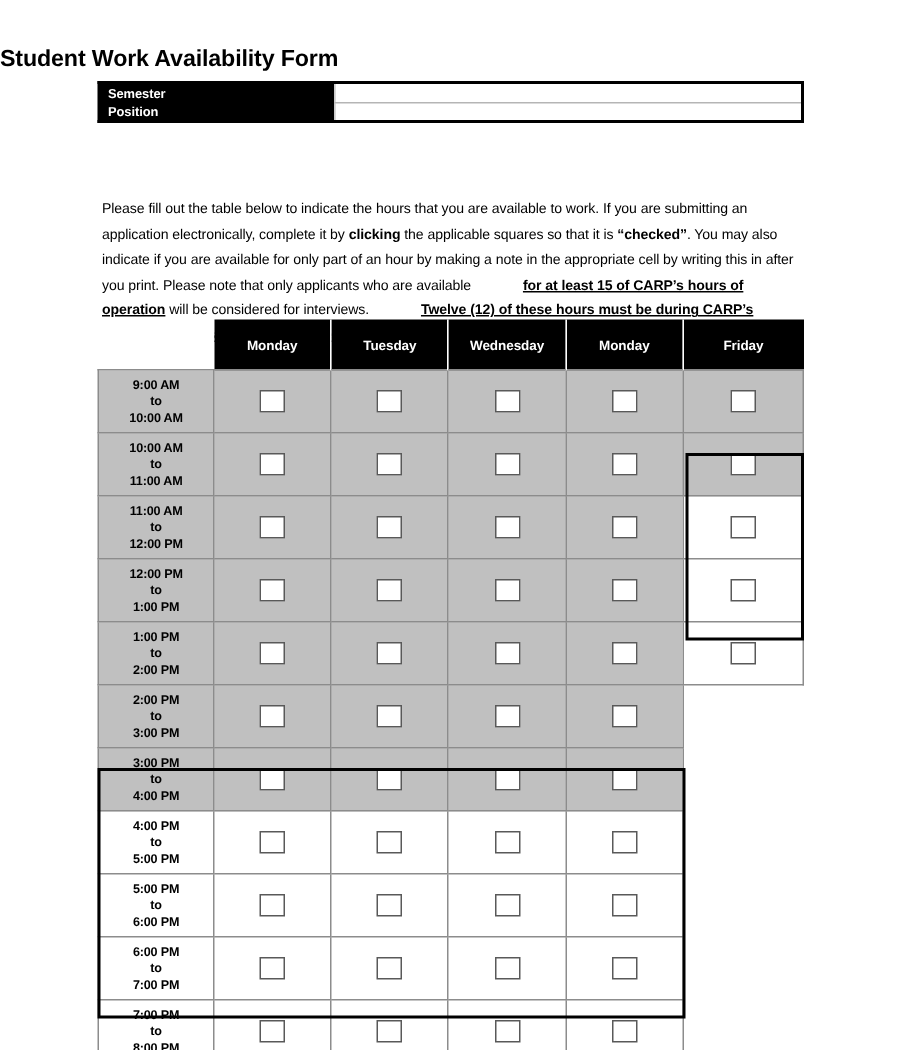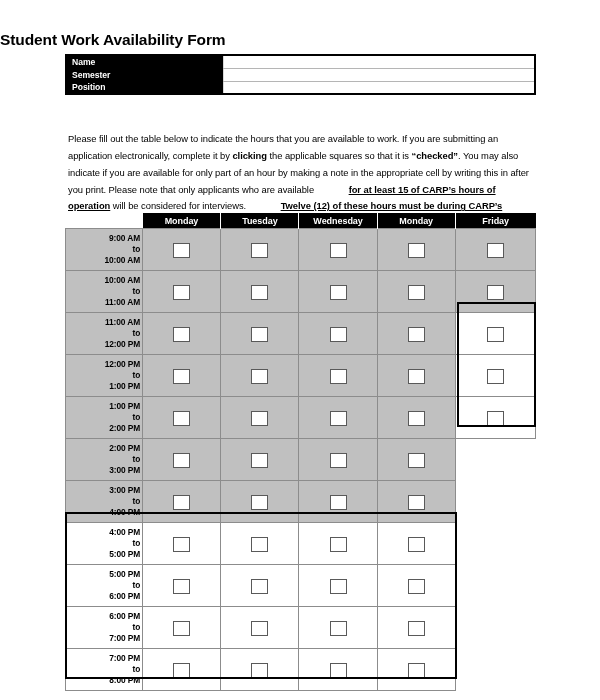--- a/index.html
+++ b/index.html
@@ -90,34 +90,34 @@
   table.grid col.c-time { width: 77px; }
   table.grid col.c-day  { width: 78px; }
   table.grid col.c-fri  { width: 80px; }
 
   
   th.day-head {
     background: #000000;
     color: #ffffff;
     font-size: 9px;
     font-weight: bold;
-    height: 15px;
+    height: 33px;
     padding: 0;
     text-align: center;
     border-right: 1px solid #ffffff;
     letter-spacing: -0.05px;
   }
   th.day-head.last { border-right: none; }
   th.corner { background: #ffffff; border: none; padding: 0; }
 
   
   td.time {
     font-size: 8.4px;
     font-weight: bold;
-    text-align: right;
+    text-align: center;
     line-height: 1.28;
     padding: 4px 2px;
     border: 1px solid #8c8c8c;
     white-space: nowrap;
     letter-spacing: -0.1px;
   }
   
   td.cell {
     border: 1px solid #8c8c8c;
     text-align: center;
@@ -154,24 +154,20 @@
   #outline-friday { left: 392px; top: 89px;  width: 79px;  height: 125px; }
   #outline-evening{ left: 0px;   top: 299px; width: 392px; height: 167px; }
 </style>
 </head>
 <body>
 
 <h1 id="form-title">Student Work Availability Form</h1>
 
 <table id="info-table">
   <tbody>
-    <tr>
-      <td class="lbl">Name</td>
-      <td class="val"></td>
-    </tr>
     <tr>
       <td class="lbl">Semester</td>
       <td class="val"></td>
     </tr>
     <tr>
       <td class="lbl">Position</td>
       <td class="val"></td>
     </tr>
   </tbody>
 </table>

